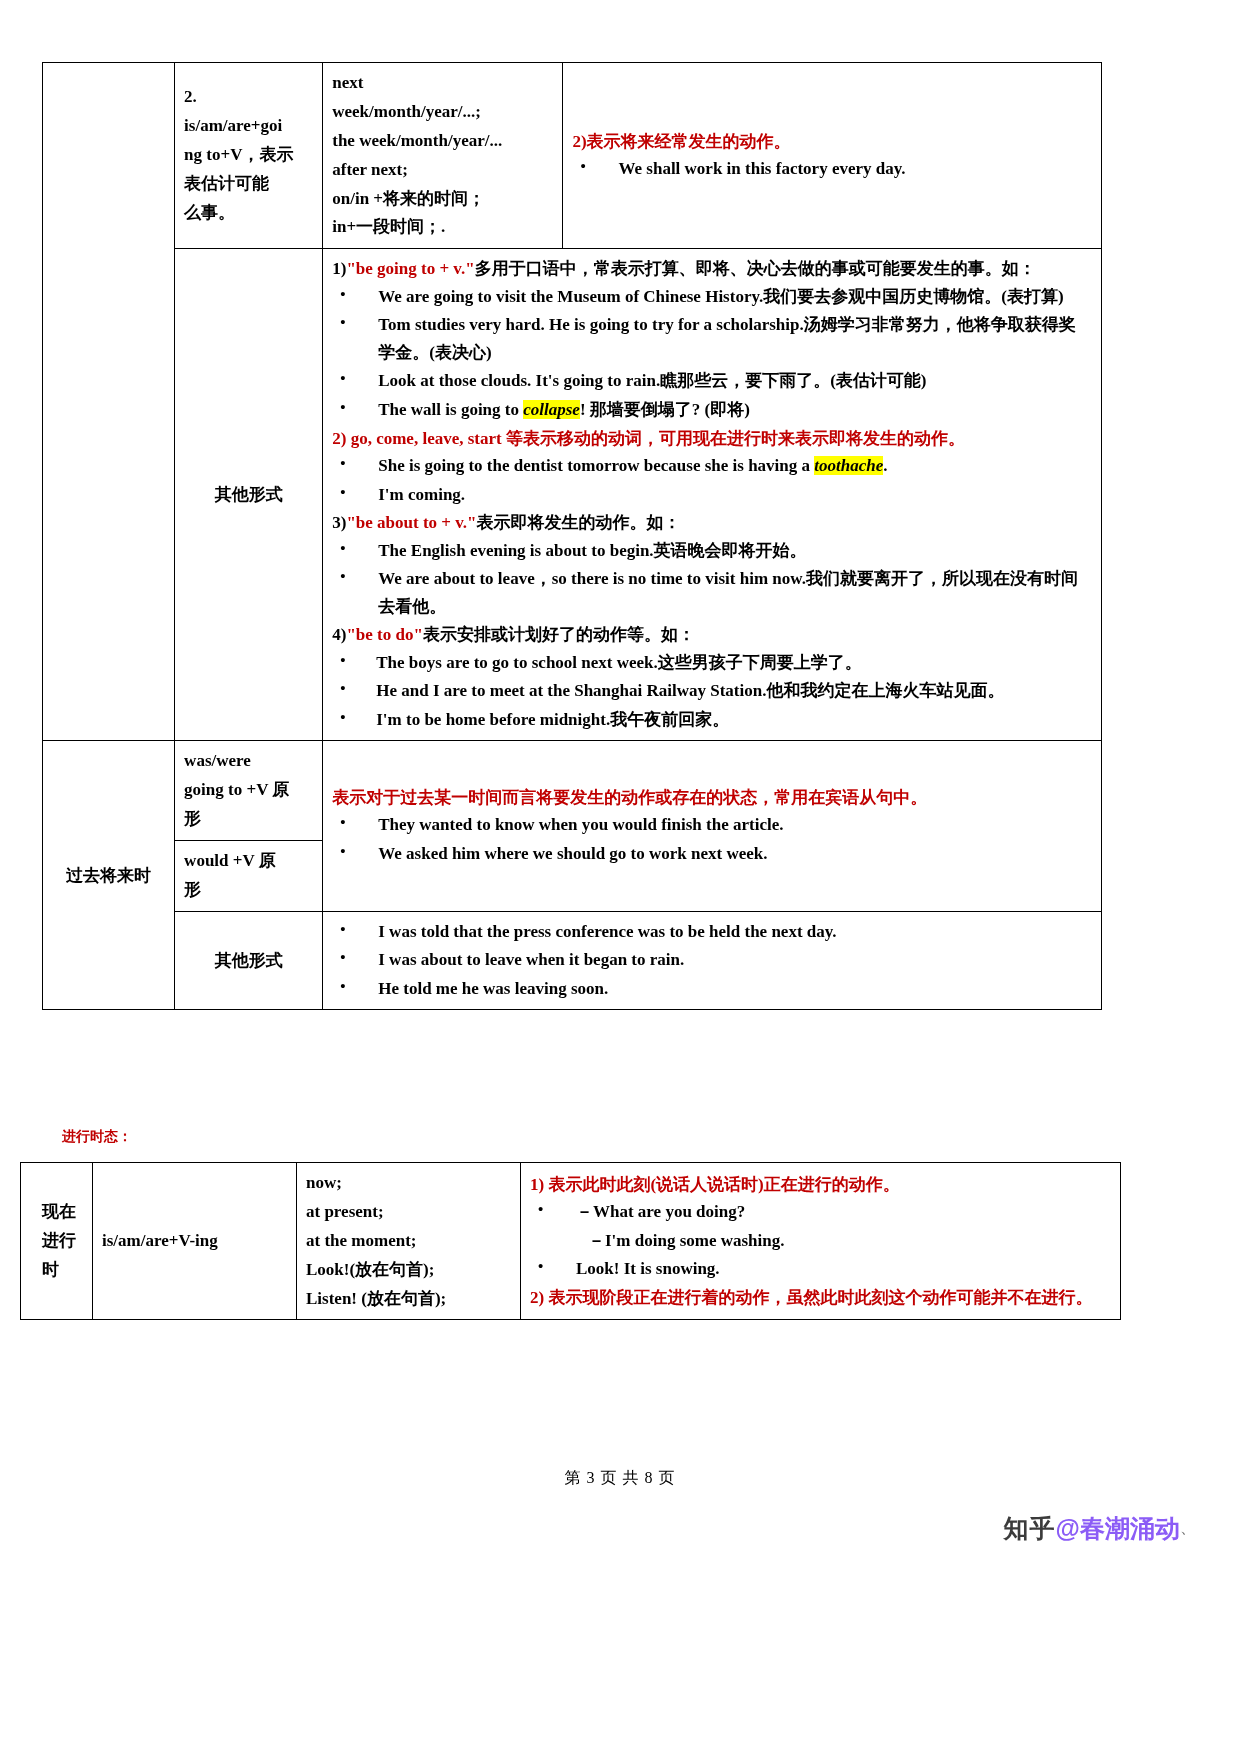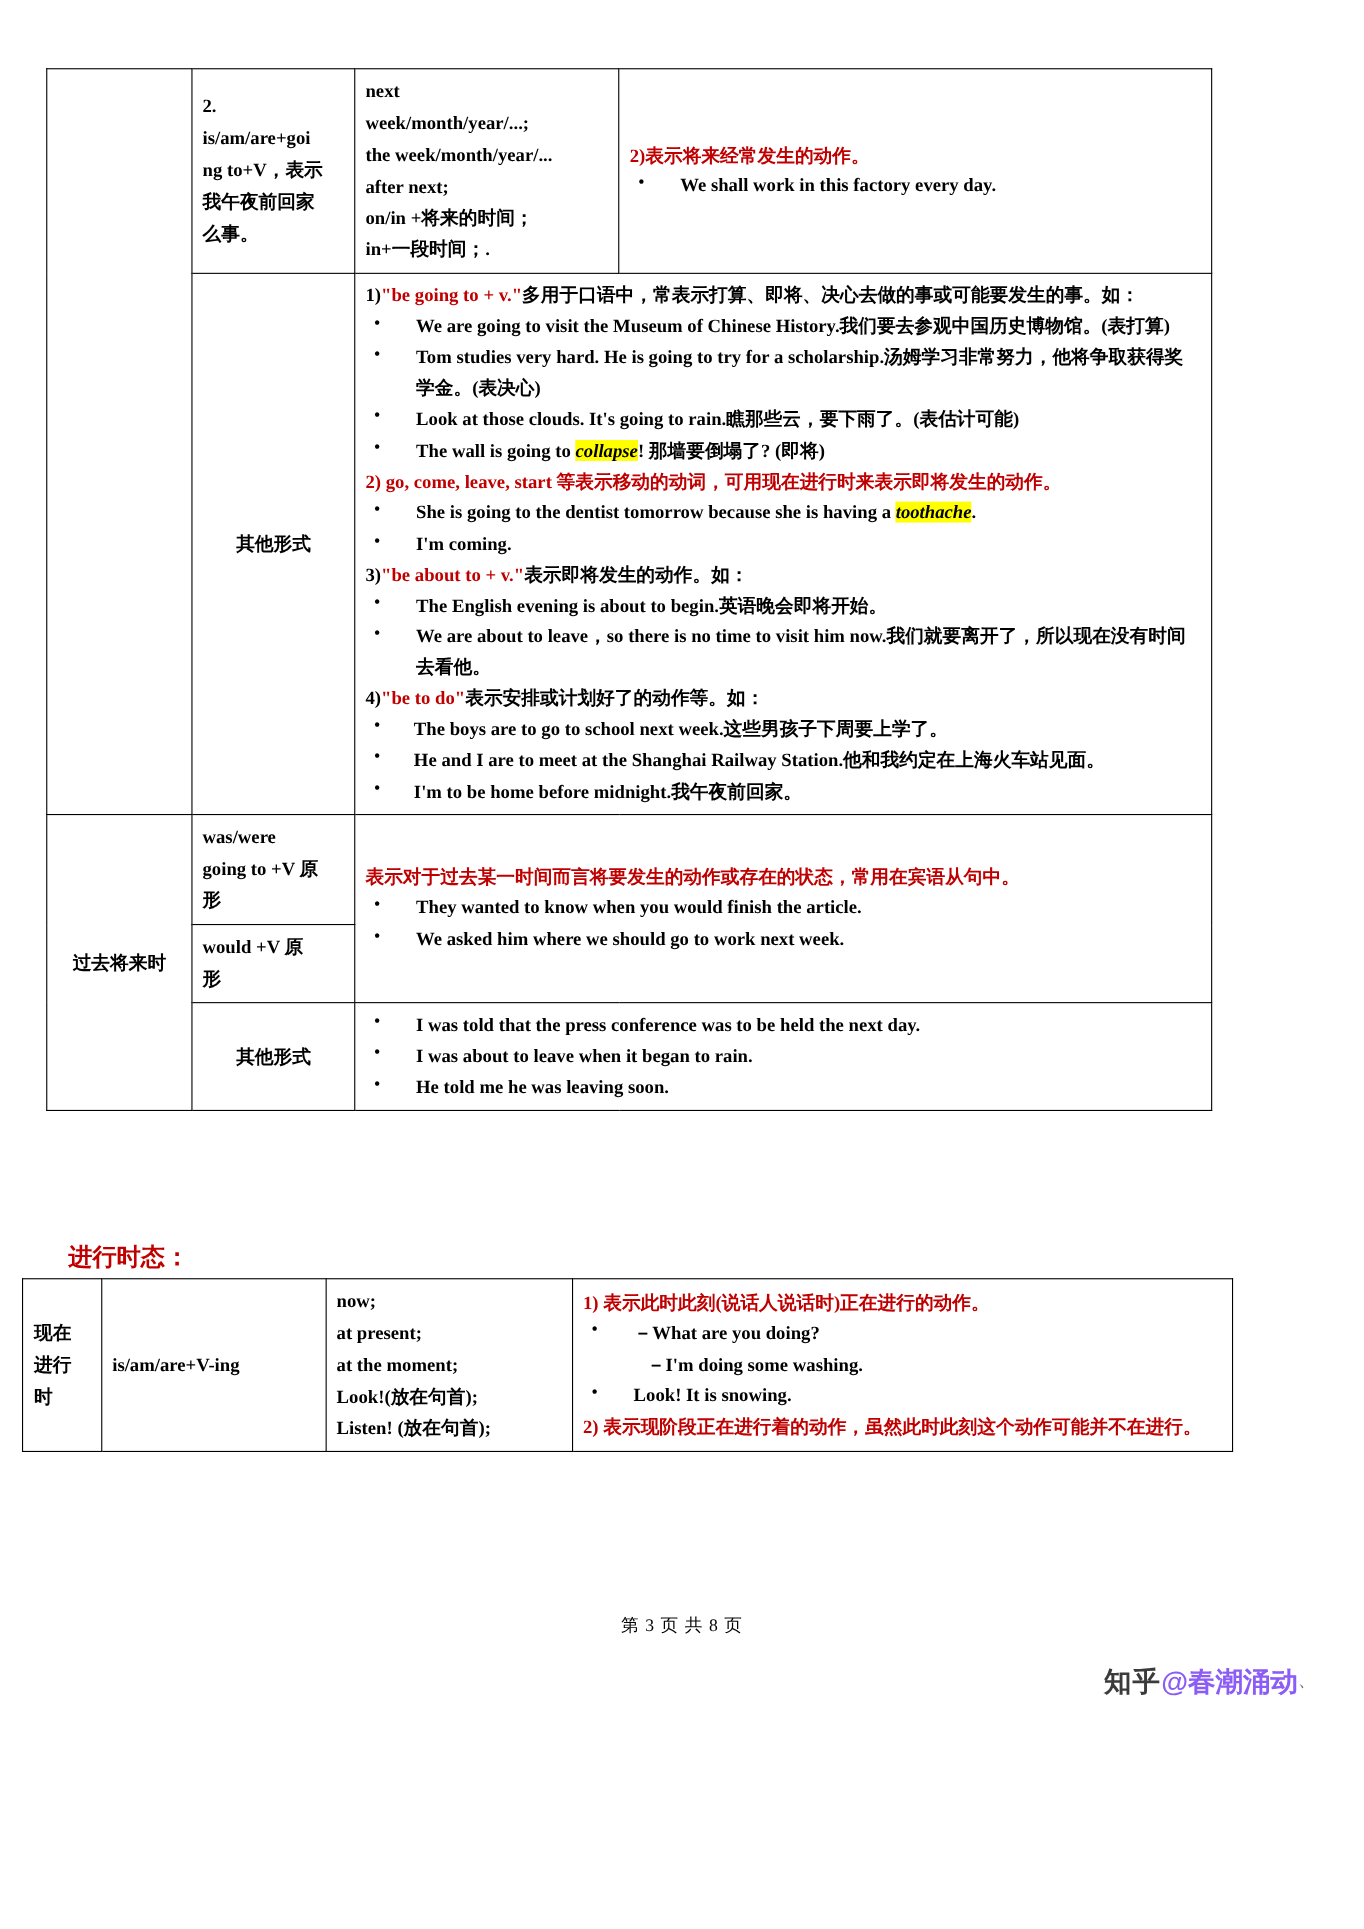--- a/index.html
+++ b/index.html
@@ -85,21 +85,21 @@
 
   .stacklines { line-height: 1.70; }
   .stacklines div { white-space: nowrap; }
 
   
   .section-caption {
     position: absolute;
     left: 62px; top: 1128px;
     color: #c00000;
     font-weight: bold;
-    font-size: 22px;
+    font-size: 14px;
     font-family: "Liberation Sans", sans-serif;
   }
 
   
   .footer {
     position: absolute;
     left: 0; top: 1468px;
     width: 1240px;
     text-align: center;
     font-size: 16px;
@@ -143,21 +143,21 @@
     </colgroup>
     <tbody>
 
       <tr data-name="table-row">
         <td class="cell-mid cell-center" rowspan="2" data-name="tense-name-empty"></td>
         <td class="cell-top" rowspan="1" data-name="structure-going-to">
           <div class="stacklines">
             <div data-name="structure-line">2.</div>
             <div data-name="structure-line">is/am/are+goi</div>
             <div data-name="structure-line">ng to+V，表示</div>
-            <div data-name="structure-line">我午夜前回家</div>
+            <div data-name="structure-line">表估计可能</div>
             <div data-name="structure-line">么事。</div>
           </div>
         </td>
         <td class="cell-top" data-name="time-words-going-to">
           <div class="stacklines">
             <div data-name="time-word-line">next</div>
             <div data-name="time-word-line">week/month/year/...;</div>
             <div data-name="time-word-line">the week/month/year/...</div>
             <div data-name="time-word-line">after next;</div>
             <div data-name="time-word-line">on/in +将来的时间；</div>
@@ -251,21 +251,21 @@
 
   <table class="grammar t2" data-name="progressive-tense-table">
     <colgroup>
       <col class="d1">
         <col class="d2">
         <col class="d3">
         <col class="d4">
     </colgroup>
     <tbody>
       <tr data-name="table-row">
-        <td class="cell-mid" style="text-align:left;padding-left:10px;" data-name="row-tense-name">
+        <td class="cell-mid" style="text-align:left;padding-left:21px;" data-name="row-tense-name">
           <div class="stacklines">
             <div data-name="tense-name-line">现在</div>
             <div data-name="tense-name-line">进行</div>
             <div data-name="tense-name-line">时</div>
           </div>
         </td>
         <td class="cell-mid" data-name="row-structure">is/am/are+V-ing</td>
         <td class="cell-mid" data-name="row-time-words">
           <div class="stacklines">
             <div data-name="time-word-line">now;</div>

